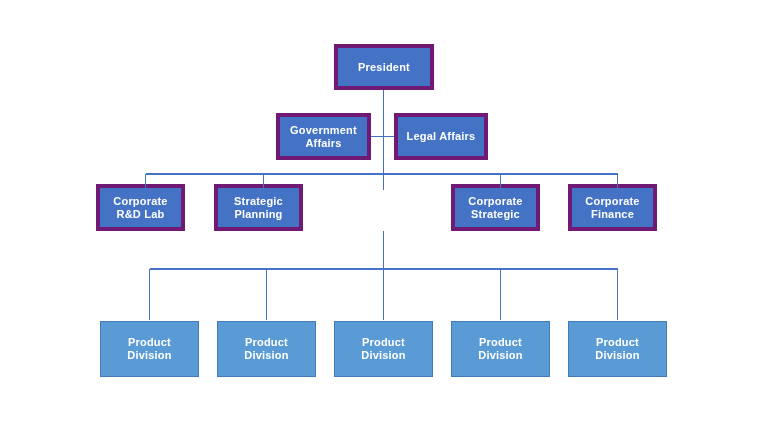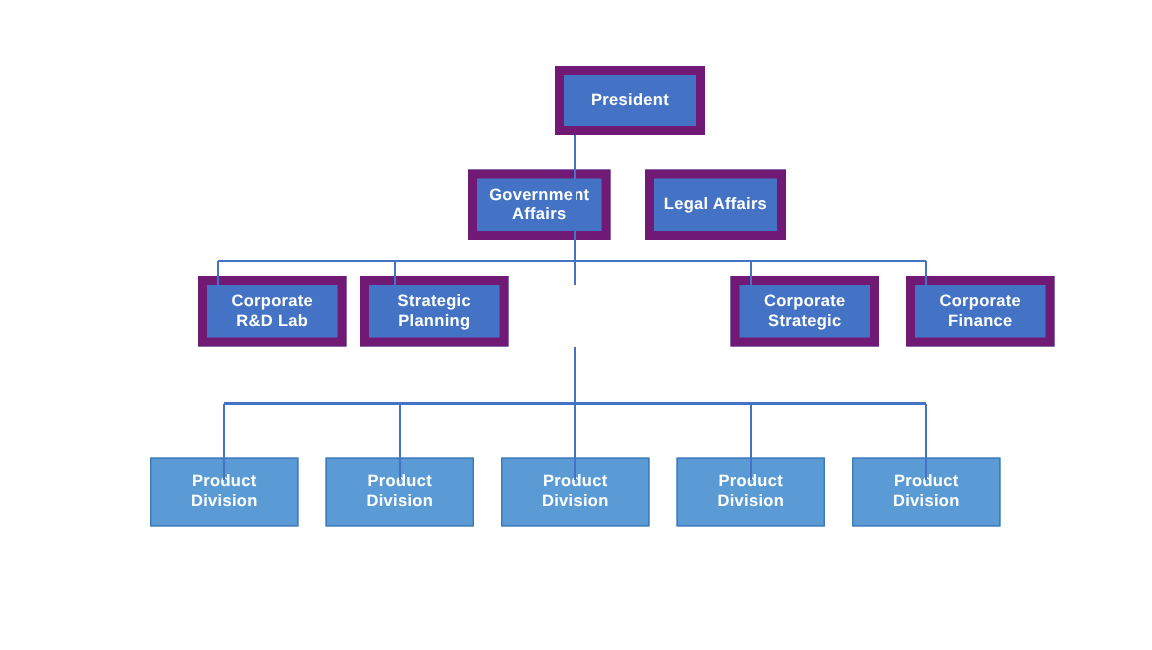--- a/index.html
+++ b/index.html
@@ -21,38 +21,37 @@
     color: #ffffff;
     font-size: 11px;
     font-weight: 600;
     line-height: 13px;
     letter-spacing: 0.2px;
     padding: 2px 6px;
     z-index: 1;
   }
   .node.dark {
     background: #4472C4;
-    border: 6px solid #701a75;
-    margin-left: 36px;
+    border: 4px solid #701a75;
   }
   .node.light {
     background: #5B9BD5;
     border: 1px solid #3F7CB9;
   }
   
   .president { left: 334px; top: 44px;  width: 100px; height: 46px; }
   .asst-0    { left: 276px; top: 113px; width: 95px;  height: 47px; }
   .asst-1    { left: 394px; top: 113px; width: 94px;  height: 47px; }
-  .dept      { top: 184px; height: 47px; width: 99px; }
+  .dept      { top: 184px; height: 47px; width: 89px; }
   .dept-0 { left: 96px;  }
-  .dept-1 { left: 204px; }
+  .dept-1 { left: 214px; }
   .dept-2 { left: 334px; width: 100px; padding: 2px 3px; }
   .dept-3 { left: 451px; }
   .dept-4 { left: 568px; justify-content: center; }
-  .div       { top: 305px; height: 46px; width: 99px; }
+  .div       { top: 321px; height: 56px; width: 99px; }
   .div-0 { left: 100px; }
   .div-1 { left: 217px; }
   .div-2 { left: 334px; }
   .div-3 { left: 451px; }
   .div-4 { left: 568px; }
   .connectors {
     position: absolute;
     left: 0; top: 0;
     width: 768px; height: 433px;
     z-index: 2;

